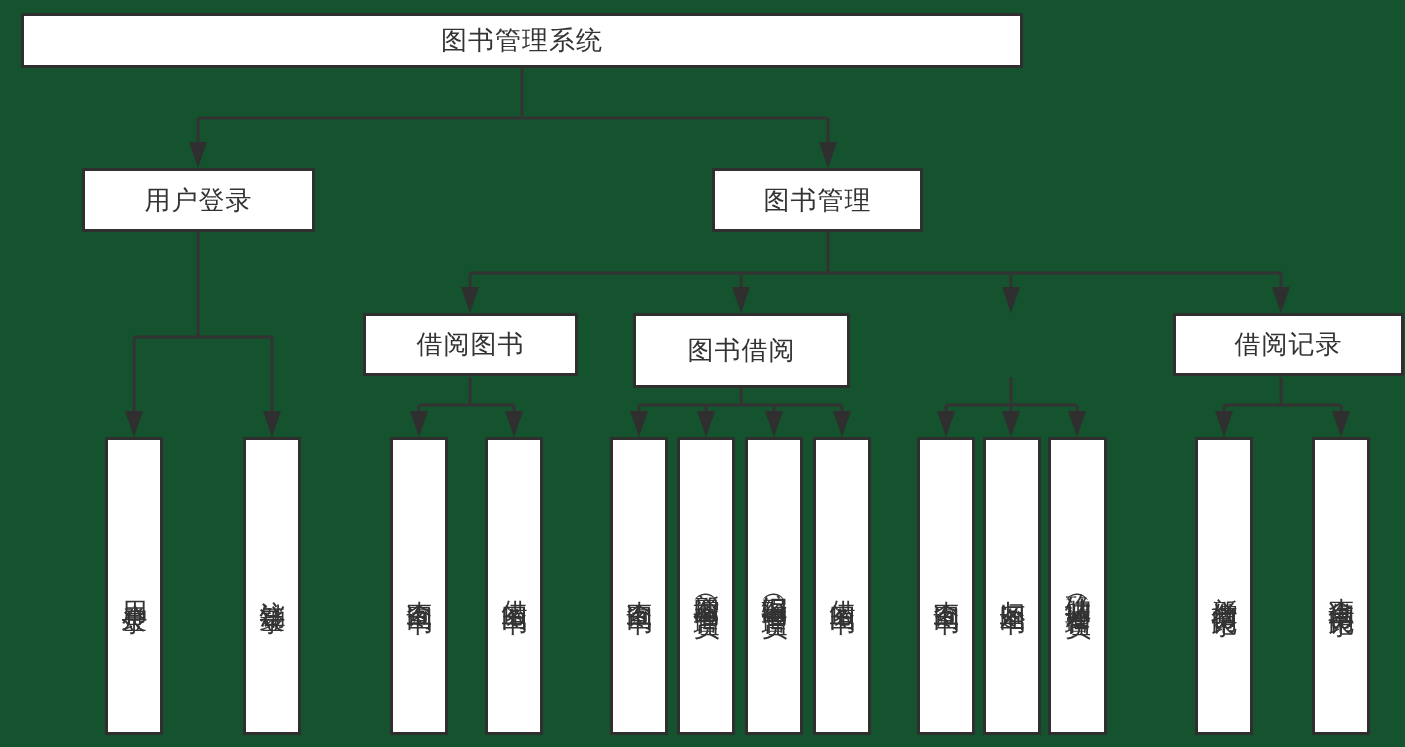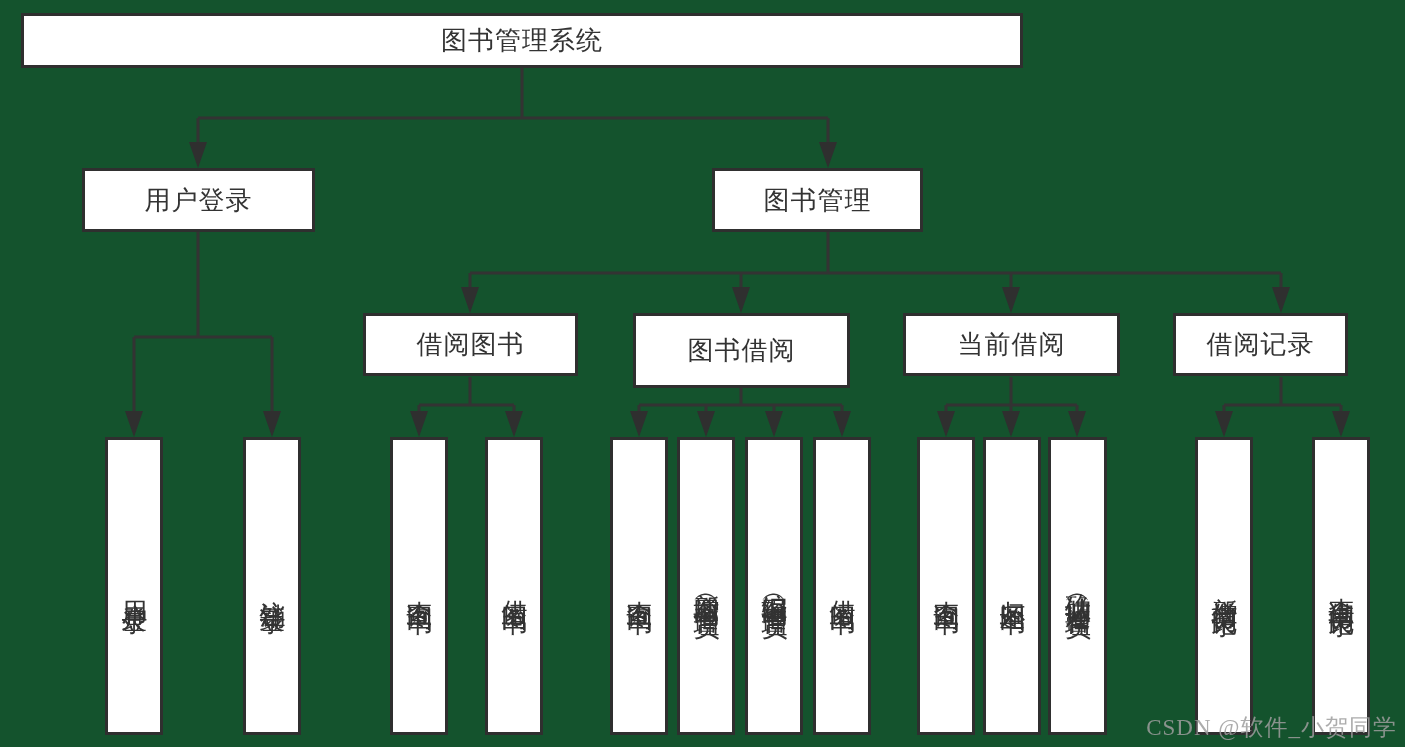--- a/index.html
+++ b/index.html
@@ -92,22 +92,21 @@
     </g>
   </svg>
 
   <div class="node" style="left:21px; top:13px; width:1002px; height:55px;">图书管理系统</div>
 
   <div class="node" style="left:82px; top:168px; width:233px; height:64px;">用户登录</div>
   <div class="node" style="left:712px; top:168px; width:211px; height:64px;">图书管理</div>
 
   <div class="node" style="left:363px; top:313px; width:215px; height:63px;">借阅图书</div>
   <div class="node" style="left:633px; top:313px; width:217px; height:75px;">图书借阅</div>
-  <div class="node" style="left:903px; top:313px; width:217px; height:63px;">当前借阅</div>
-  <div class="node" style="left:1173px; top:313px; width:175px; height:63px;">借阅记录</div>
+  <div class="node" style="left:1173px; top:313px; width:231px; height:63px;">借阅记录</div>
 
   <div class="node v-node" style="left:105px; top:437px; width:58px; height:298px;">
     <span>用户登录</span>
   </div>
   <div class="node v-node" style="left:243px; top:437px; width:58px; height:298px;">
     <span>注销登录</span>
   </div>
 
   <div class="node v-node" style="left:390px; top:437px; width:58px; height:298px;">
     <span>查询图书</span>
@@ -139,15 +138,14 @@
     <span>确认归还（管理员）</span>
   </div>
 
   <div class="node v-node" style="left:1195px; top:437px; width:58px; height:298px;">
     <span>新增借阅记录</span>
   </div>
   <div class="node v-node" style="left:1312px; top:437px; width:58px; height:298px;">
     <span>查询借阅记录</span>
   </div>
 
-  <div class="watermark">CSDN @软件_小贺同学</div>
 
 </div>
 
 </body></html>

